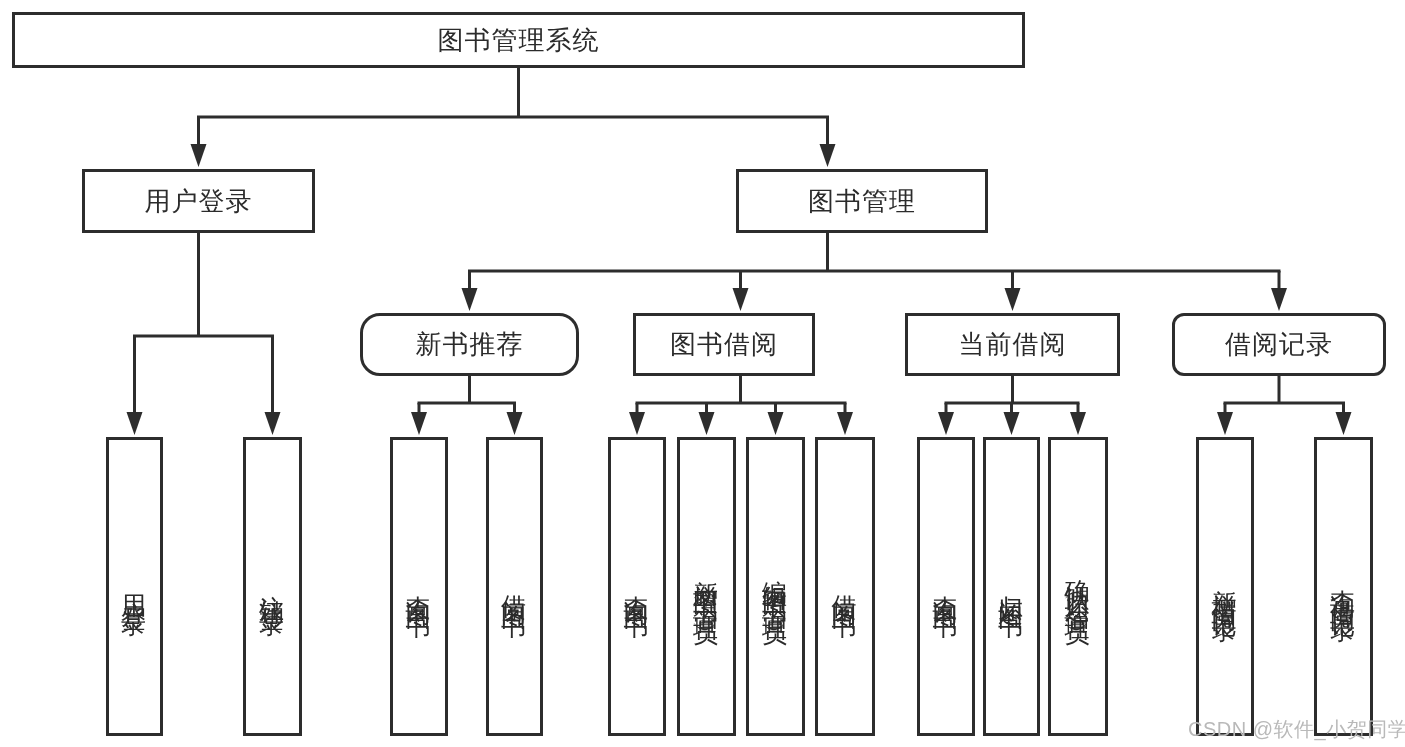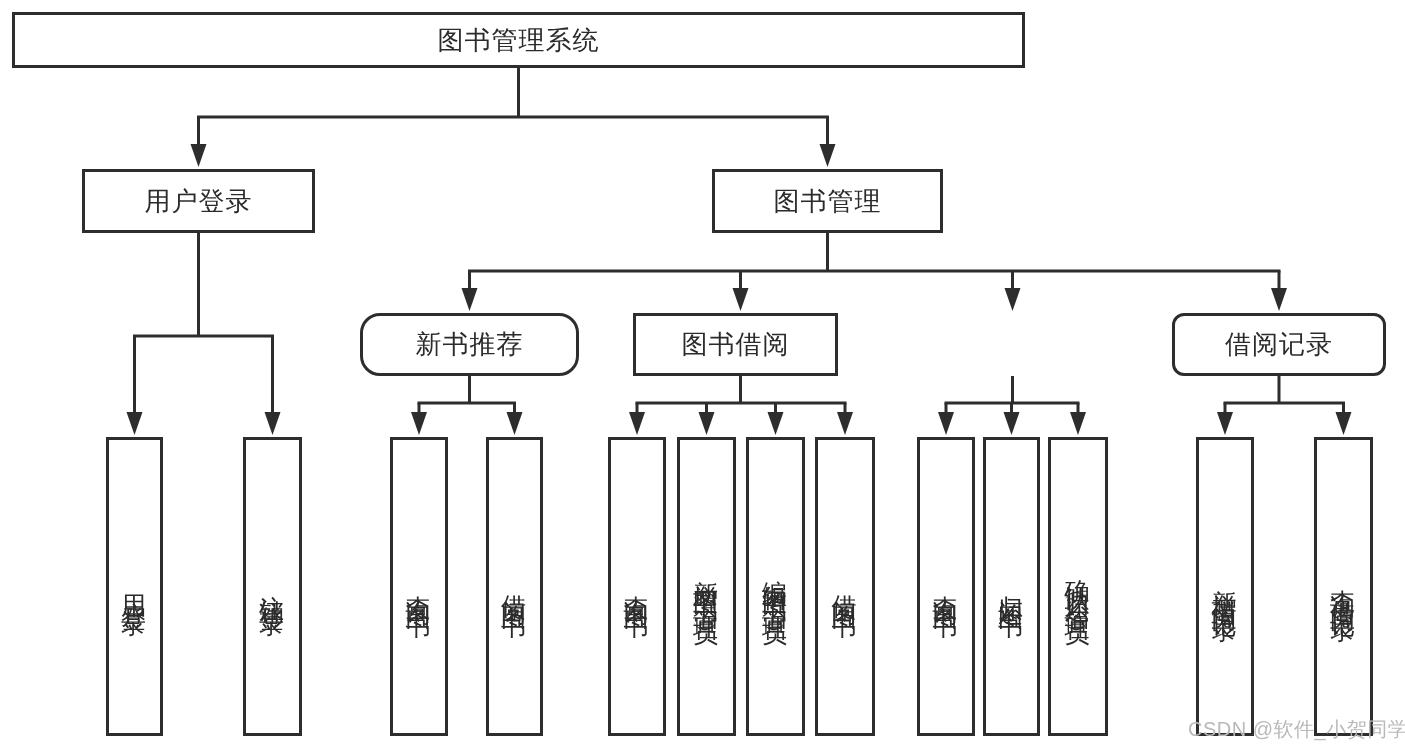--- a/index.html
+++ b/index.html
@@ -131,24 +131,25 @@
       <line x1="1225" y1="403" x2="1225" y2="417"></line>
       <polygon points="1217,412 1233,412 1225,435"></polygon>
       <line x1="1343.5" y1="403" x2="1343.5" y2="417"></line>
       <polygon points="1335.5,412 1351.5,412 1343.5,435"></polygon>
     </g>
   </svg>
 
   <div class="box h root-box">图书管理系统</div>
 
   <div class="box h l2" style="left:82px; width:233px;">用户登录</div>
-  <div class="box h l2" style="left:712px; width:231px;">图书管理</div>
+  <div class="box h l2" style="left:736px; width:252px;">图书管理</div>
 
   <div class="box h l3" style="left:360px; width:219px;border-radius:20px;">新书推荐</div>
-  <div class="box h l3" style="left:633px; width:205px;">图书借阅</div>
+  <div class="box h l3" style="left:633px; width:182px;">图书借阅</div>
+  <div class="box h l3" style="left:905px; width:215px;">当前借阅</div>
   <div class="box h l3" style="left:1172px; width:214px;border-radius:12px;">借阅记录</div>
 
   <div class="box v" style="left:106px; width:57px;">用户登录</div>
   <div class="box v" style="left:243px; width:59px;">注销登录</div>
 
   <div class="box v" style="left:390px; width:58px;">查询图书</div>
   <div class="box v" style="left:486px; width:57px;">借阅图书</div>
 
   <div class="box v" style="left:608px; width:58px;">查询图书</div>
   <div class="box v" style="left:677px; width:59px;">新增图书（管理员）</div>

